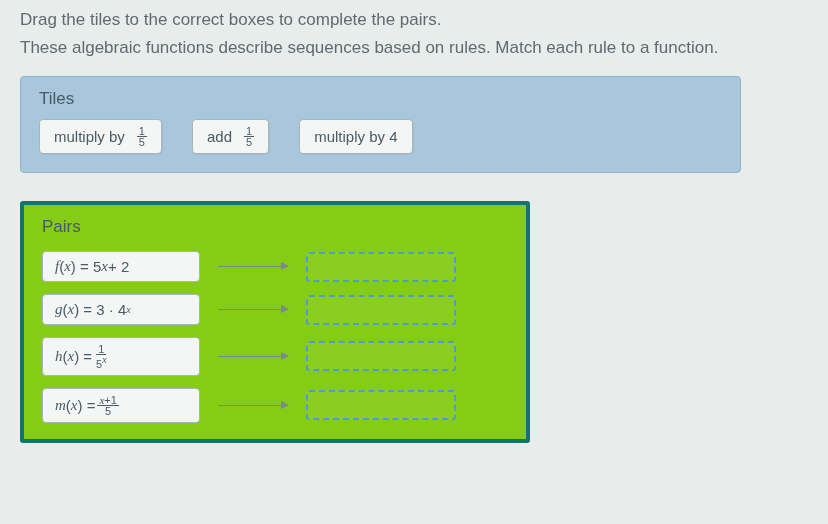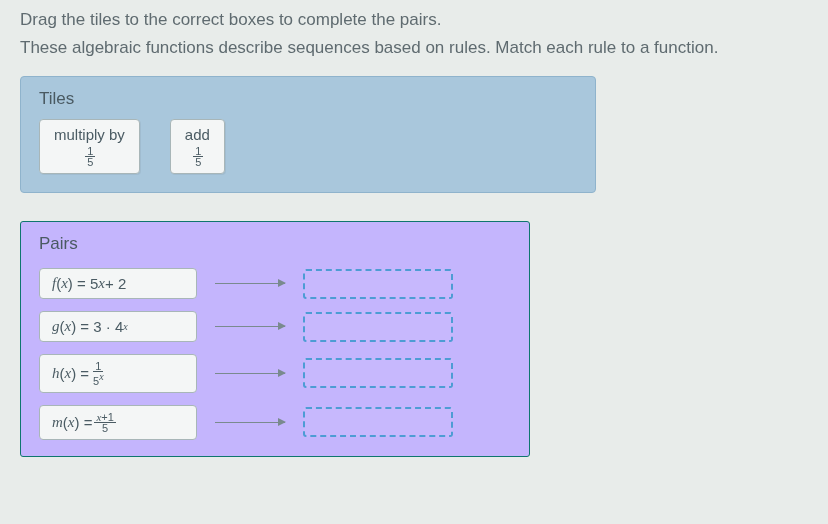--- a/index.html
+++ b/index.html
@@ -20,61 +20,60 @@
   .instruction2 {
     font-size: 17px;
     font-weight: 400;
     margin-bottom: 18px;
   }
   .tiles-panel {
     background: #a9c7dc;
     border: 1px solid #8fb3cc;
     border-radius: 4px;
     padding: 12px 18px 18px 18px;
-    width: 576px;
+    width: 721px;
     margin-bottom: 28px;
   }
   .tiles-title {
     font-size: 17px;
     color: #4a5a62;
     margin-bottom: 10px;
   }
   .tiles-row { display: flex; gap: 30px; }
   .tile {
     background: #f4f6f6;
     border: 1px solid #a8b6b8;
     border-radius: 4px;
     padding: 6px 14px;
     font-size: 15px;
     color: #4a5b63;
     box-shadow: 1px 1px 0 rgba(0,0,0,0.05);
     cursor: grab;
     white-space: nowrap;
     display: flex;
     align-items: center;
-    gap: 3px;
-    flex-direction: column;
+    gap: 10px;
   }
   .frac {
     display: inline-flex;
     flex-direction: column;
     align-items: center;
     font-size: 11px;
     line-height: 10px;
     vertical-align: middle;
     margin-left: 2px;
   }
   .frac .num { border-bottom: 1px solid #4a5b63; padding: 0 2px; }
   .frac .den { padding: 0 2px; }
   .pairs-panel {
-    border: 1px solid #0f766e;
+    border: 4px solid #0f766e;
     border-radius: 3px;
     padding: 12px 18px 4px 18px;
     width: 510px;
-    background: #c4b5fd;
+    background: #84cc16;
   }
   .pairs-title { font-size: 17px; color: #4a5a62; margin-bottom: 14px; }
   .pair-row {
     display: flex;
     align-items: center;
     gap: 18px;
     margin-bottom: 12px;
   }
   .pair-left {
     background: #f4f6f6;
@@ -128,20 +127,23 @@
           <span class="den">5</span>
         </span>
       </div>
       <div class="tile">
         <span>add </span>
         <span class="frac">
           <span class="num">1</span>
           <span class="den">5</span>
         </span>
       </div>
+      <div class="tile">
+        <span>multiply by 4</span>
+      </div>
     </div>
 </div>
 
 <div class="pairs-panel">
   <div class="pairs-title">Pairs</div>
   <div id="pairs-rows">
       <div class="pair-row">
         <div class="pair-left math"><i>f</i> (<i>x</i>) = 5<i>x</i> + 2</div>
         <div class="arrow"></div>
         <div class="dropzone"></div>

